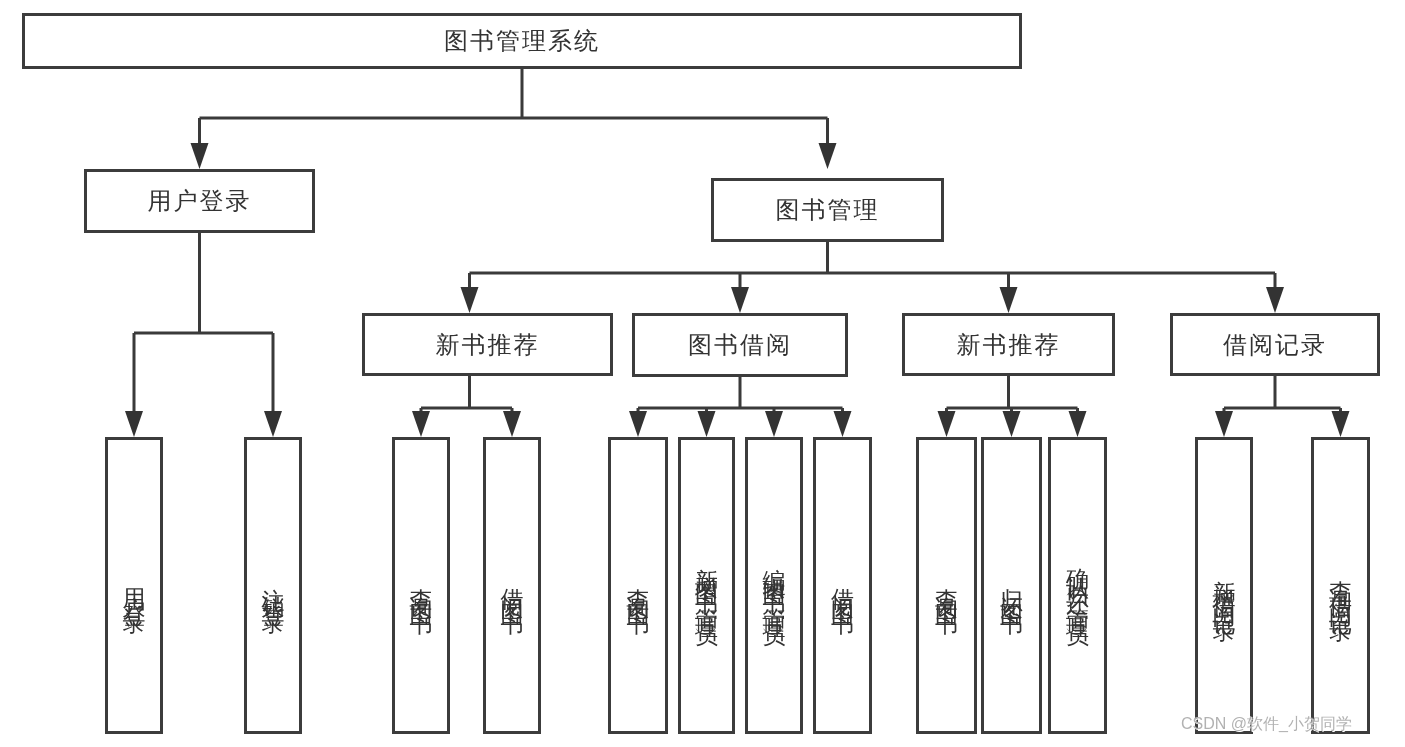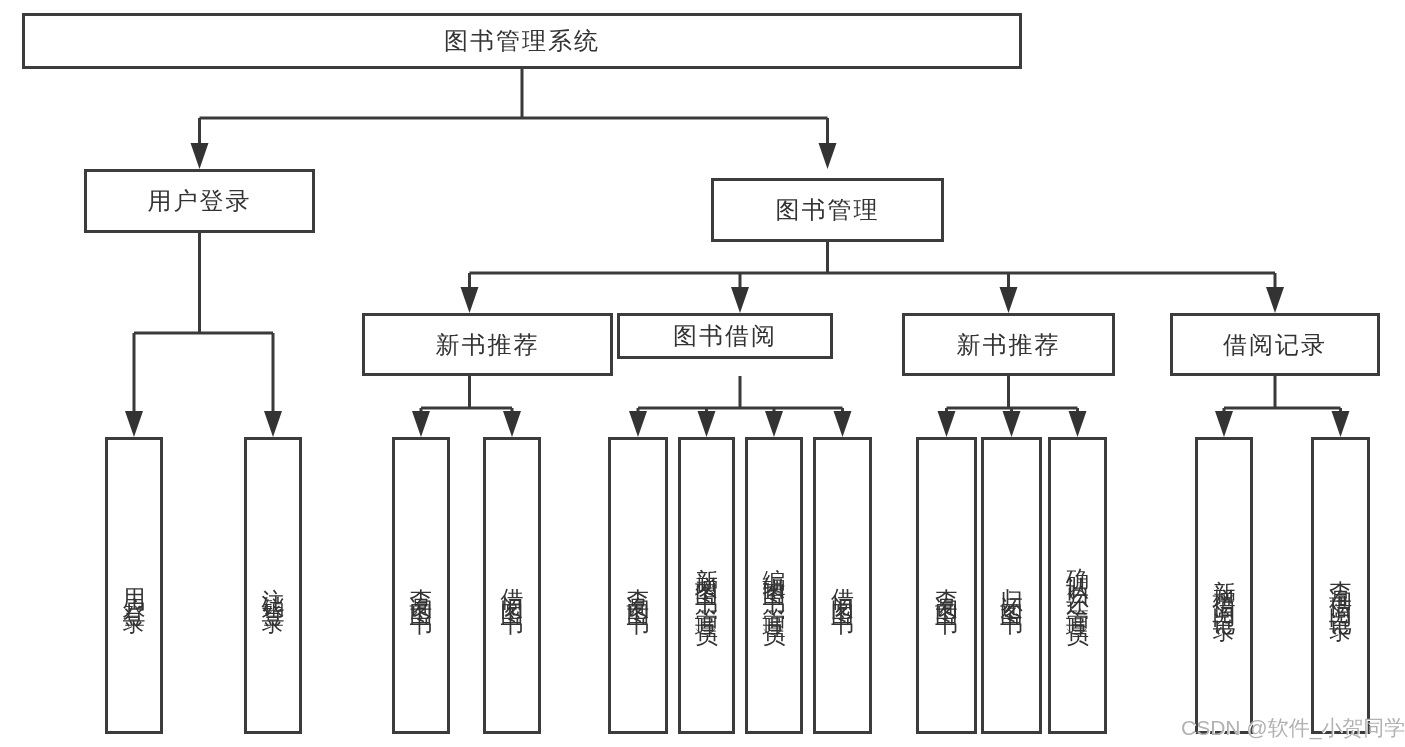--- a/index.html
+++ b/index.html
@@ -27,21 +27,21 @@
     writing-mode:vertical-rl;
     text-orientation:mixed;
     font-size:23px;
     letter-spacing:8px;
     line-height:1;
     white-space:nowrap;
   }
   .watermark{
     position:absolute;
     left:1181px;top:714px;
-    font-size:21px;
+    font-size:16px;
     color:#b2b2b2;
     text-shadow:1px 1px 0 #ffffff;
     white-space:nowrap;
     z-index:3;
   }
 </style>
 </head>
 <body>
 
 <div class="canvas">
@@ -103,21 +103,21 @@
   <div class="box" style="left:84px;top:169px;width:231px;height:64px;">
     <span class="hlabel">用户登录</span>
   </div>
   <div class="box" style="left:711px;top:169px;width:233px;height:64px;margin-top:9px;">
     <span class="hlabel">图书管理</span>
   </div>
 
   <div class="box" style="left:362px;top:313px;width:251px;height:63px;">
     <span class="hlabel">新书推荐</span>
   </div>
-  <div class="box" style="left:617px;top:313px;width:216px;height:46px;">
+  <div class="box" style="left:632px;top:313px;width:216px;height:64px;">
     <span class="hlabel">图书借阅</span>
   </div>
   <div class="box" style="left:902px;top:313px;width:213px;height:63px;">
     <span class="hlabel">新书推荐</span>
   </div>
   <div class="box" style="left:1170px;top:313px;width:210px;height:63px;">
     <span class="hlabel">借阅记录</span>
   </div>
 
   <div class="box leaf" style="left:105px;top:437px;width:58px;height:297px;">

